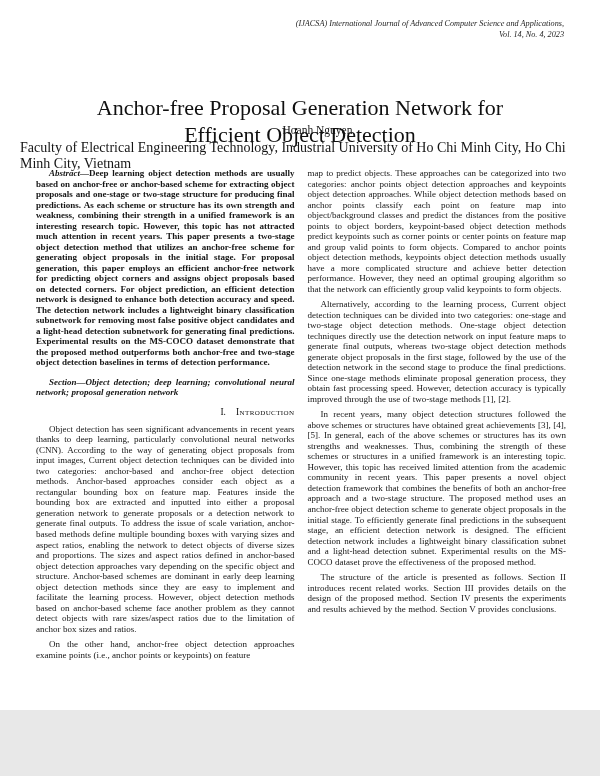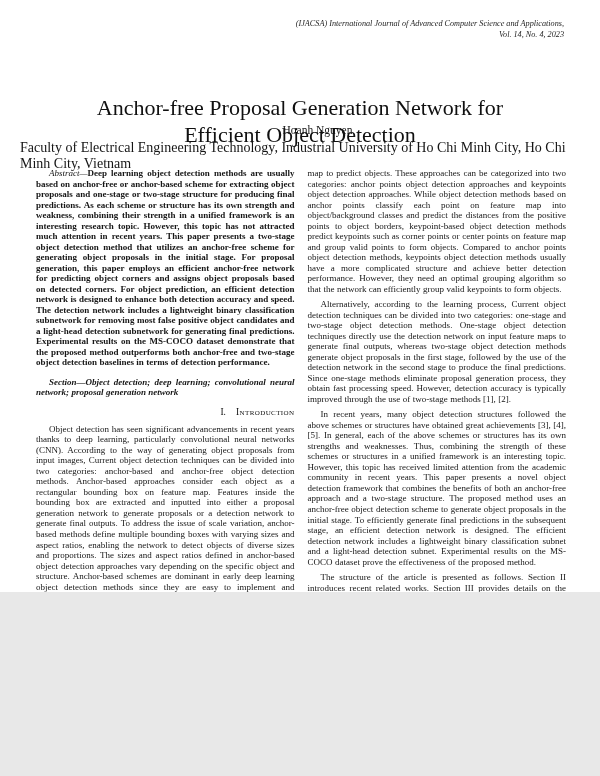--- a/index.html
+++ b/index.html
@@ -4,21 +4,21 @@
 <style>
   html, body {
     margin: 0;
     padding: 0;
     background: #e8e8e8;
     font-family: "Liberation Serif", "DejaVu Serif", serif;
   }
   .page {
     position: relative;
     width: 600px;
-    height: 592px;
+    height: 710px;
     margin: 0 auto;
     background: #ffffff;
     color: #161616;
     overflow: hidden;
     box-sizing: border-box;
   }
   
   .journal-header {
     position: absolute;
     top: 18px;
@@ -75,21 +75,21 @@
   .col p {
     margin: 0 0 5px 0;
     font-size: 9px;
     line-height: 1.17;
     text-align: justify;
     text-indent: 13px;
     word-spacing: 0.2px;
   }
   .col p.no-indent { text-indent: 0; }
   .abstract-par { font-weight: bold; }
-  .abstract-par .abstract-label { font-style: italic; font-weight: normal; }
+  .abstract-par .abstract-label { font-style: italic; font-weight: bold; }
   .keywords-par { font-weight: bold; font-style: italic; margin-top: 9px !important; }
   .section-heading {
     margin: 9px 0 7px 0;
     text-align: right;
     font-size: 9.5px;
     color: #101010;
   }
   .section-heading .sec-num { margin-right: 10px; }
   .section-heading .sec-title { font-variant: small-caps; letter-spacing: 0.4px; }
   

